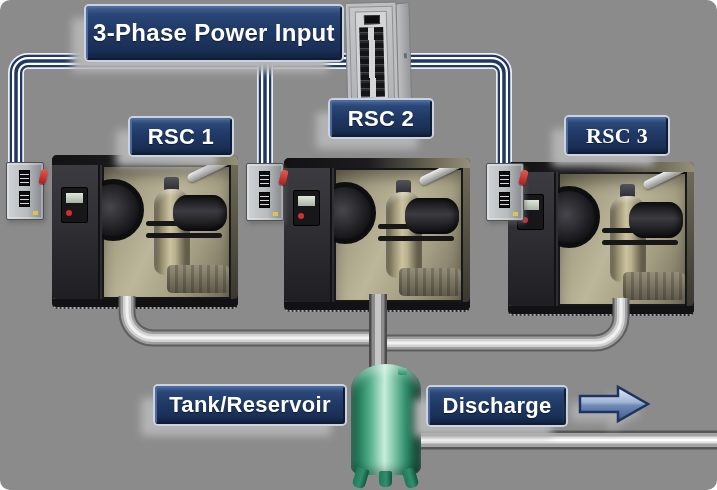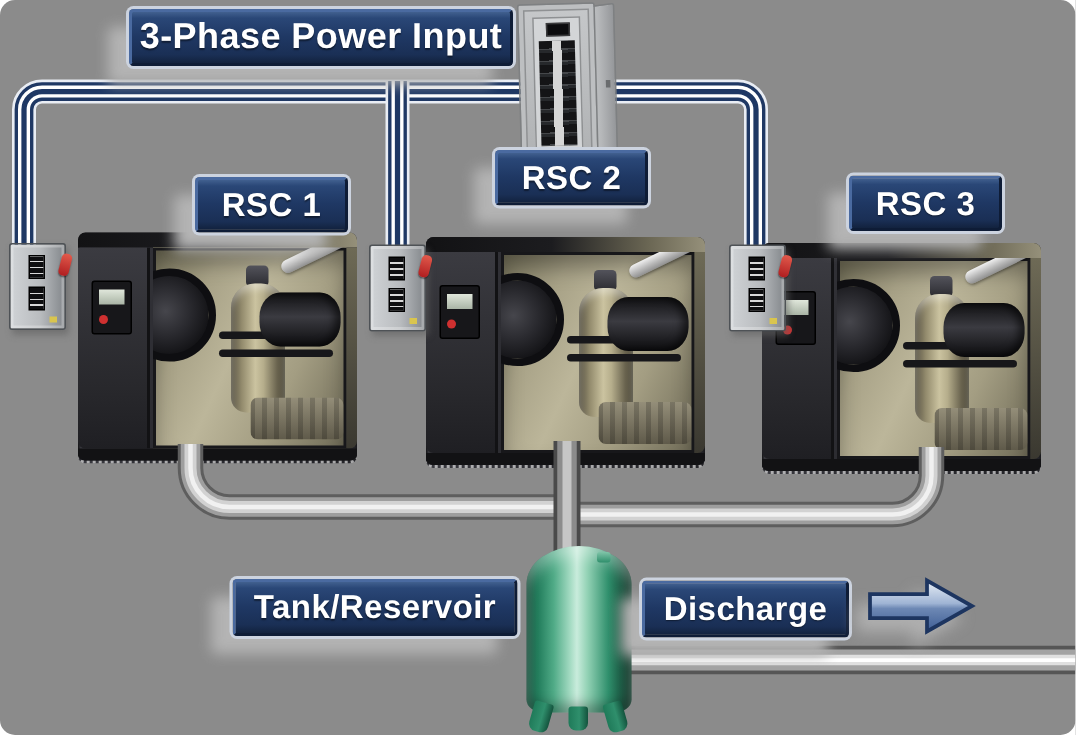--- a/index.html
+++ b/index.html
@@ -14,21 +14,21 @@
 
   
   .plate{
     position:absolute;display:flex;align-items:center;justify-content:center;
     color:#fff;font-weight:bold;letter-spacing:.3px;border-radius:3px;
     background:linear-gradient(180deg,#41608f 0%,#2a4777 12%,var(--navy,#1f3864) 48%,#1a2f55 84%,#12223e 100%);
     border:2px solid;border-color:#4a6aa0 #0e1c36 #0e1c36 #4a6aa0;
     box-shadow:0 0 0 2px var(--label-outline,#ccd3df), -14px 12px 9px var(--shadow,#b4b4b4);
     text-shadow:0 1px 1px rgba(0,0,0,.45);
   }
-  .plate-power{left:86px;top:6px;width:256px;height:38px;font-size:24px;text-align:center;}
+  .plate-power{left:86px;top:6px;width:256px;height:54px;font-size:24px;text-align:center;}
   .plate-rsc{width:102px;height:37px;font-size:22px;}
   .plate-tank{left:155px;top:386px;width:190px;height:38px;font-size:22px;}
   .plate-discharge{left:428px;top:387px;width:138px;height:38px;font-size:22px;}
 
   
   .bpanel{position:absolute;left:346px;top:2px;width:66px;height:114px;transform:rotate(-1.5deg);}
   .bp-door{position:absolute;left:38px;top:2px;width:27px;height:110px;
     background:linear-gradient(90deg,#d2d4d6,#b6b8ba 60%,#95979a);
     border:1px solid #7e8082;border-radius:2px;transform:skewY(-6deg);
     box-shadow:inset 2px 0 0 #e3e5e7;}
@@ -272,21 +272,21 @@
 
   <div class="tank"></div>
   <div class="tank-nub"></div>
   <div class="tank-leg leg-l"></div>
   <div class="tank-leg leg-m"></div>
   <div class="tank-leg leg-r"></div>
 
   <div class="plate plate-power">3-Phase Power Input</div>
   <div class="plate plate-rsc" style="left:94px;top:118px;margin-left:36px;">RSC 1</div>
   <div class="plate plate-rsc" style="left:330px;top:100px;">RSC 2</div>
-  <div class="plate plate-rsc" style="left:566px;top:117px;">RSC 3</div>
+  <div class="plate plate-rsc" style="left:566px;top:117px;font-family:Liberation Serif, serif;">RSC 3</div>
   <div class="plate plate-tank">Tank/Reservoir</div>
   <div class="plate plate-discharge">Discharge</div>
 
   <svg class="arrow-svg" width="76" height="42" viewBox="0 0 76 42">
     <defs>
       <linearGradient id="ag" x1="0" y1="0" x2="0" y2="1">
         <stop offset="0" stop-color="#e9eff7"></stop>
         <stop offset="0.45" stop-color="#9fb4d4"></stop>
         <stop offset="0.55" stop-color="#6d88b4"></stop>
         <stop offset="1" stop-color="#3e5d94"></stop>

